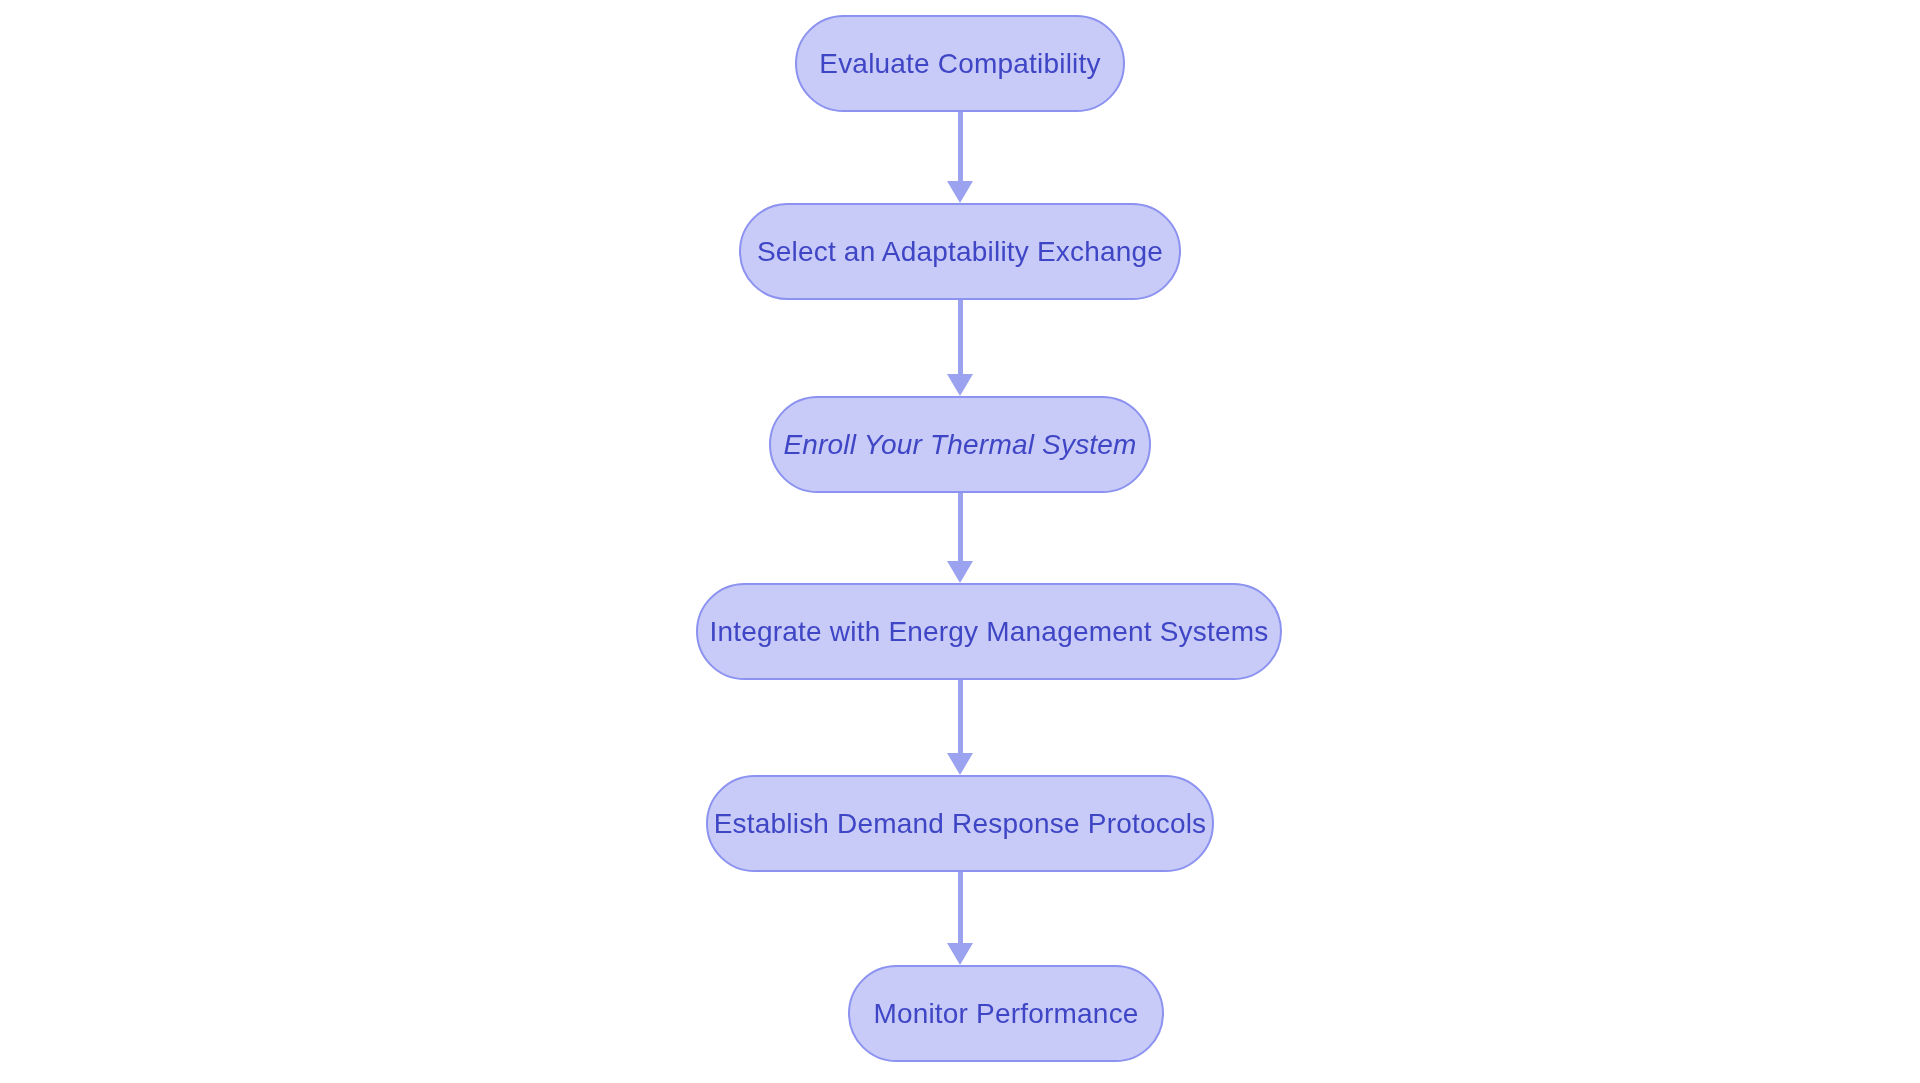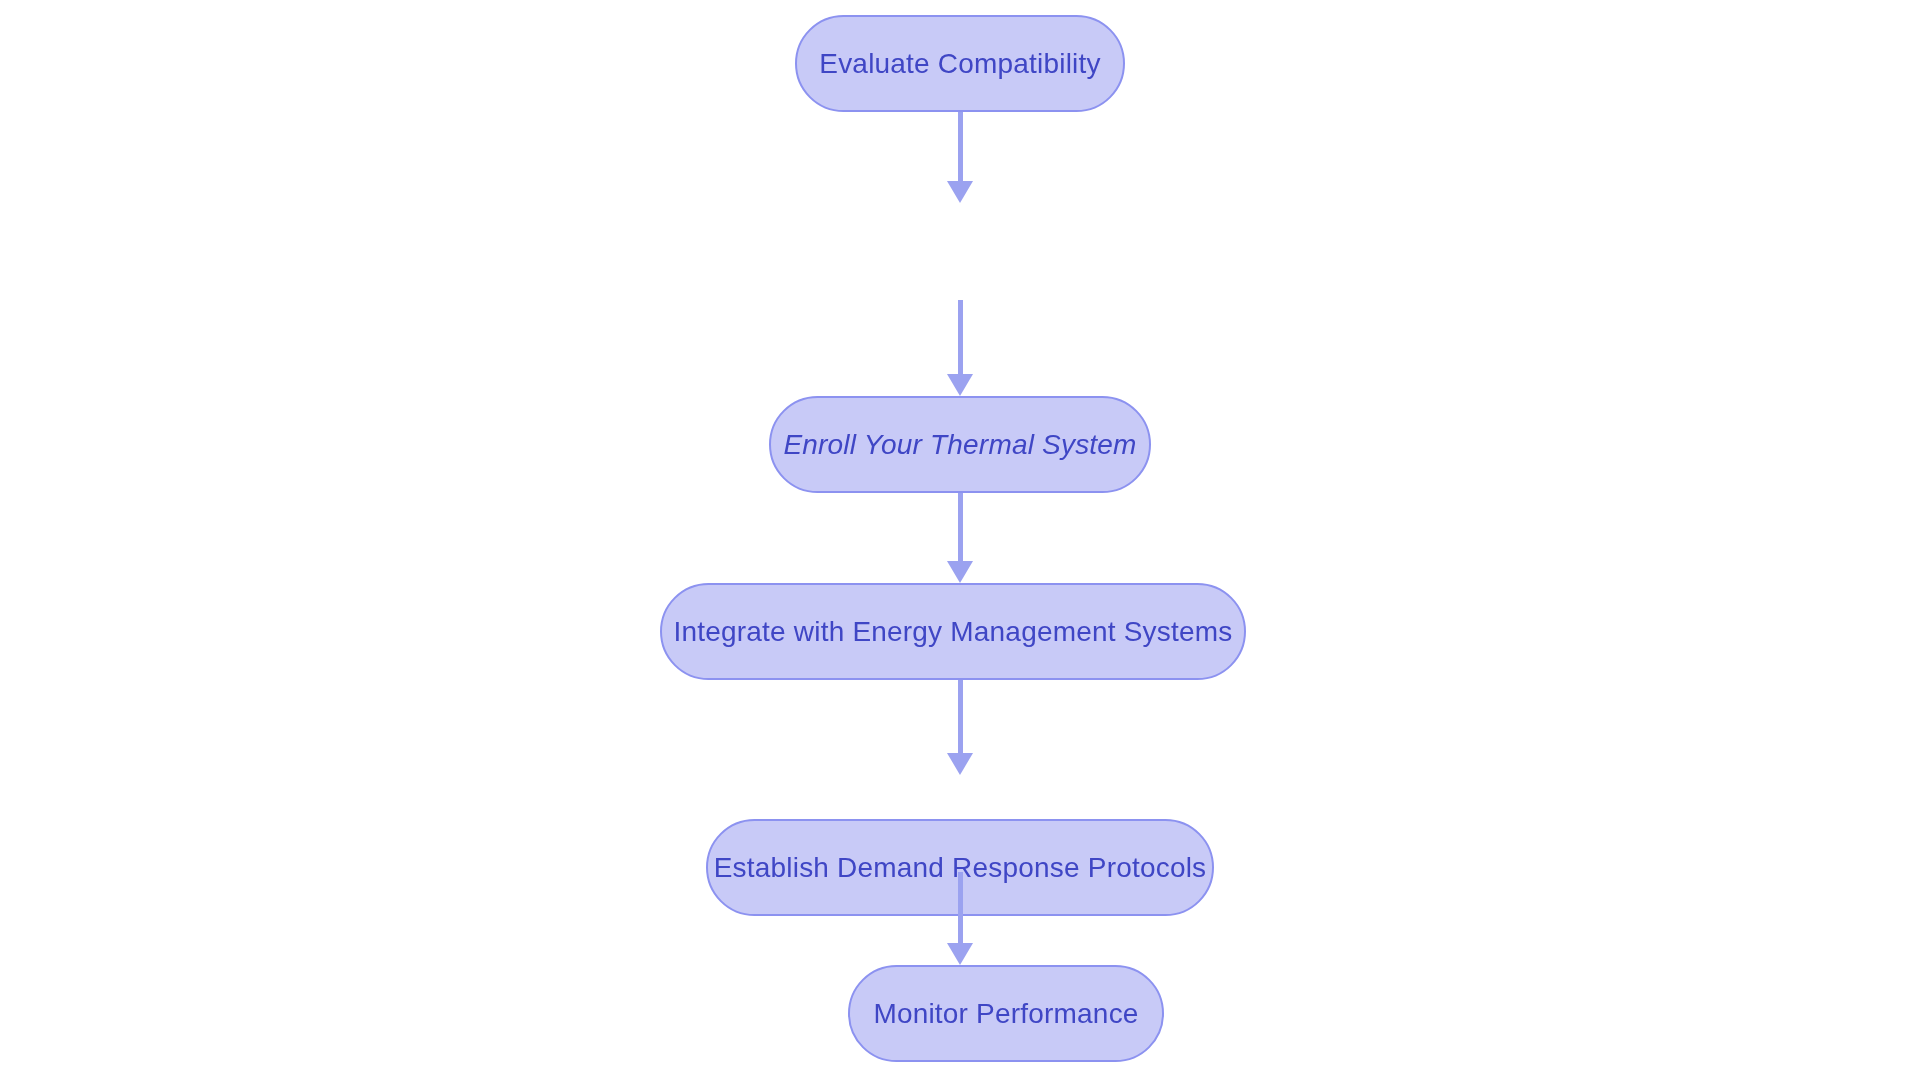--- a/index.html
+++ b/index.html
@@ -38,22 +38,22 @@
     font-size: 28px;
     font-weight: 400;
     letter-spacing: 0.2px;
     white-space: nowrap;
     padding: 0 20px;
   }
   
   .n1 { left: 795px; top: 15px;  width: 330px; }
   .n2 { left: 739px; top: 203px; width: 442px; }
   .n3 { left: 769px; top: 396px; width: 382px; font-style: italic; }
-  .n4 { left: 660px; top: 583px; width: 586px; }
-  .n5 { left: 706px; top: 775px; width: 508px; margin-top: 44px; }
+  .n4 { left: 696px; top: 583px; width: 586px; }
+  .n5 { left: 706px; top: 775px; width: 508px; }
   .n6 { left: 848px; top: 965px; width: 316px; }
 
   .connector {
     position: absolute;
     left: 946px;
     width: 28px;
   }
   .c1 { top: 112px; height: 91px; }
   .c2 { top: 300px; height: 96px; }
   .c3 { top: 493px; height: 90px; }
@@ -86,20 +86,23 @@
 
   <div class="flow-node n1">
     <span class="node-label">Evaluate Compatibility</span>
   </div>
 
   <div class="connector c1">
     <div class="arrow-line"></div>
     <div class="arrow-head"></div>
   </div>
 
+  <div class="flow-node n2">
+    <span class="node-label">Select an Adaptability Exchange</span>
+  </div>
 
   <div class="connector c2">
     <div class="arrow-line"></div>
     <div class="arrow-head"></div>
   </div>
 
   <div class="flow-node n3">
     <span class="node-label">Enroll Your Thermal System</span>
   </div>
 

